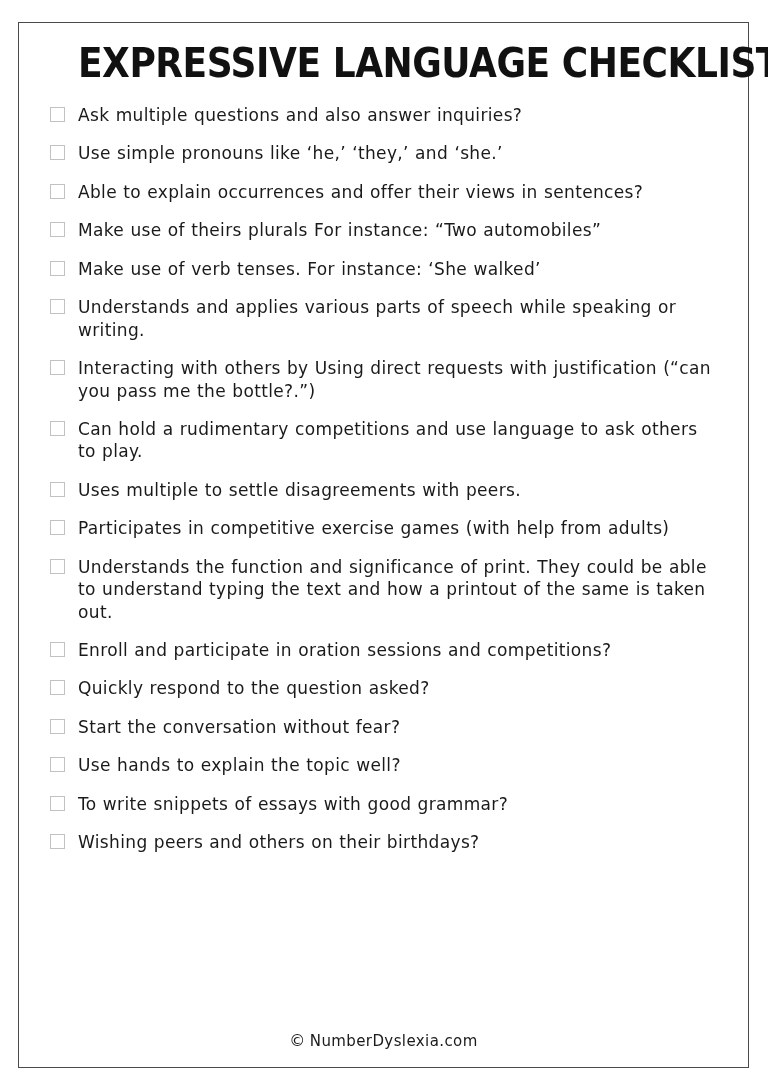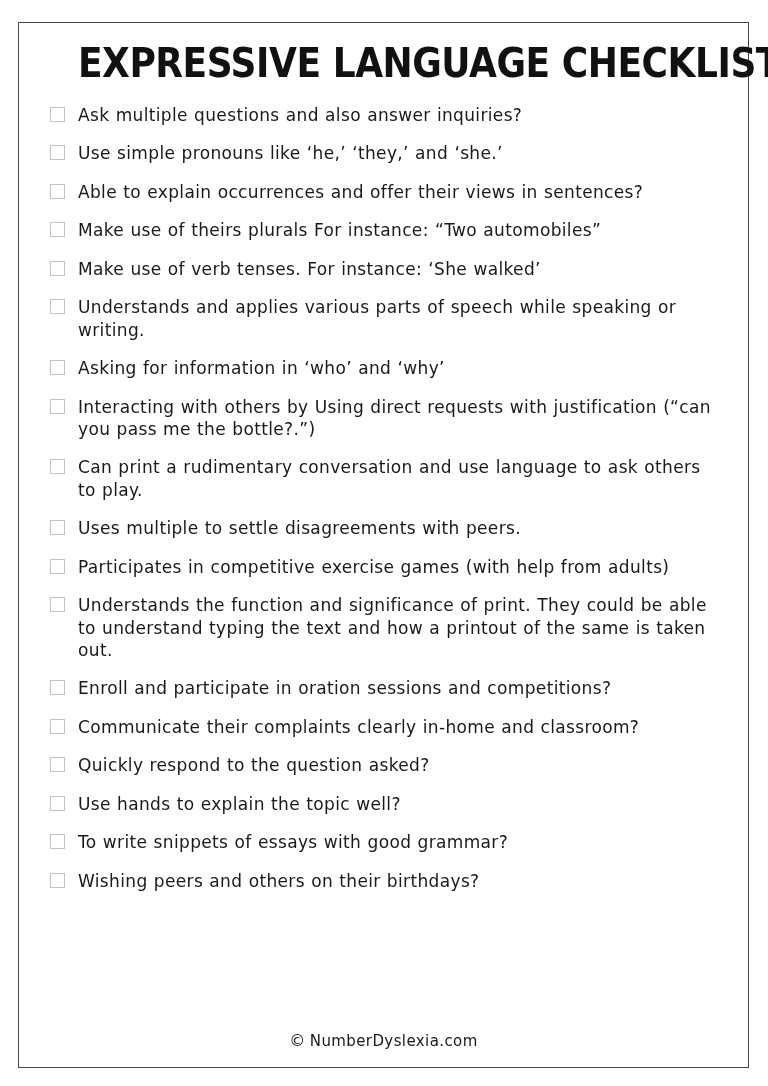--- a/index.html
+++ b/index.html
@@ -136,53 +136,49 @@
         <li class="check-item">
           <span class="checkbox"></span>
           <span class="item-text">Make use of verb tenses. For instance: ‘She walked’</span>
         </li>
         <li class="check-item">
           <span class="checkbox"></span>
           <span class="item-text">Understands and applies various parts of speech while speaking or writing.</span>
         </li>
         <li class="check-item">
           <span class="checkbox"></span>
-          <span class="item-text">Asking for information in ‘who’ and ‘why’</span>
-        </li>
-        <li class="check-item">
-          <span class="checkbox"></span>
           <span class="item-text">Interacting with others by Using direct requests with justification (“can you pass me the bottle?.”)</span>
         </li>
         <li class="check-item">
           <span class="checkbox"></span>
-          <span class="item-text">Can print a rudimentary conversation and use language to ask others to play.</span>
+          <span class="item-text">Can hold a rudimentary competitions and use language to ask others to play.</span>
         </li>
         <li class="check-item">
           <span class="checkbox"></span>
           <span class="item-text">Uses multiple to settle disagreements with peers.</span>
         </li>
         <li class="check-item">
           <span class="checkbox"></span>
           <span class="item-text">Participates in competitive exercise games (with help from adults)</span>
         </li>
         <li class="check-item">
           <span class="checkbox"></span>
           <span class="item-text">Understands the function and significance of print. They could be able to understand typing the text and how a printout of the same is taken out.</span>
         </li>
         <li class="check-item">
           <span class="checkbox"></span>
           <span class="item-text">Enroll and participate in oration sessions and competitions?</span>
         </li>
         <li class="check-item">
           <span class="checkbox"></span>
-          <span class="item-text">Communicate their complaints clearly in-home and classroom?</span>
+          <span class="item-text">Quickly respond to the question asked?</span>
         </li>
         <li class="check-item">
           <span class="checkbox"></span>
-          <span class="item-text">Quickly respond to the question asked?</span>
+          <span class="item-text">Start the conversation without fear?</span>
         </li>
         <li class="check-item">
           <span class="checkbox"></span>
           <span class="item-text">Use hands to explain the topic well?</span>
         </li>
         <li class="check-item">
           <span class="checkbox"></span>
           <span class="item-text">To write snippets of essays with good grammar?</span>
         </li>
         <li class="check-item">

